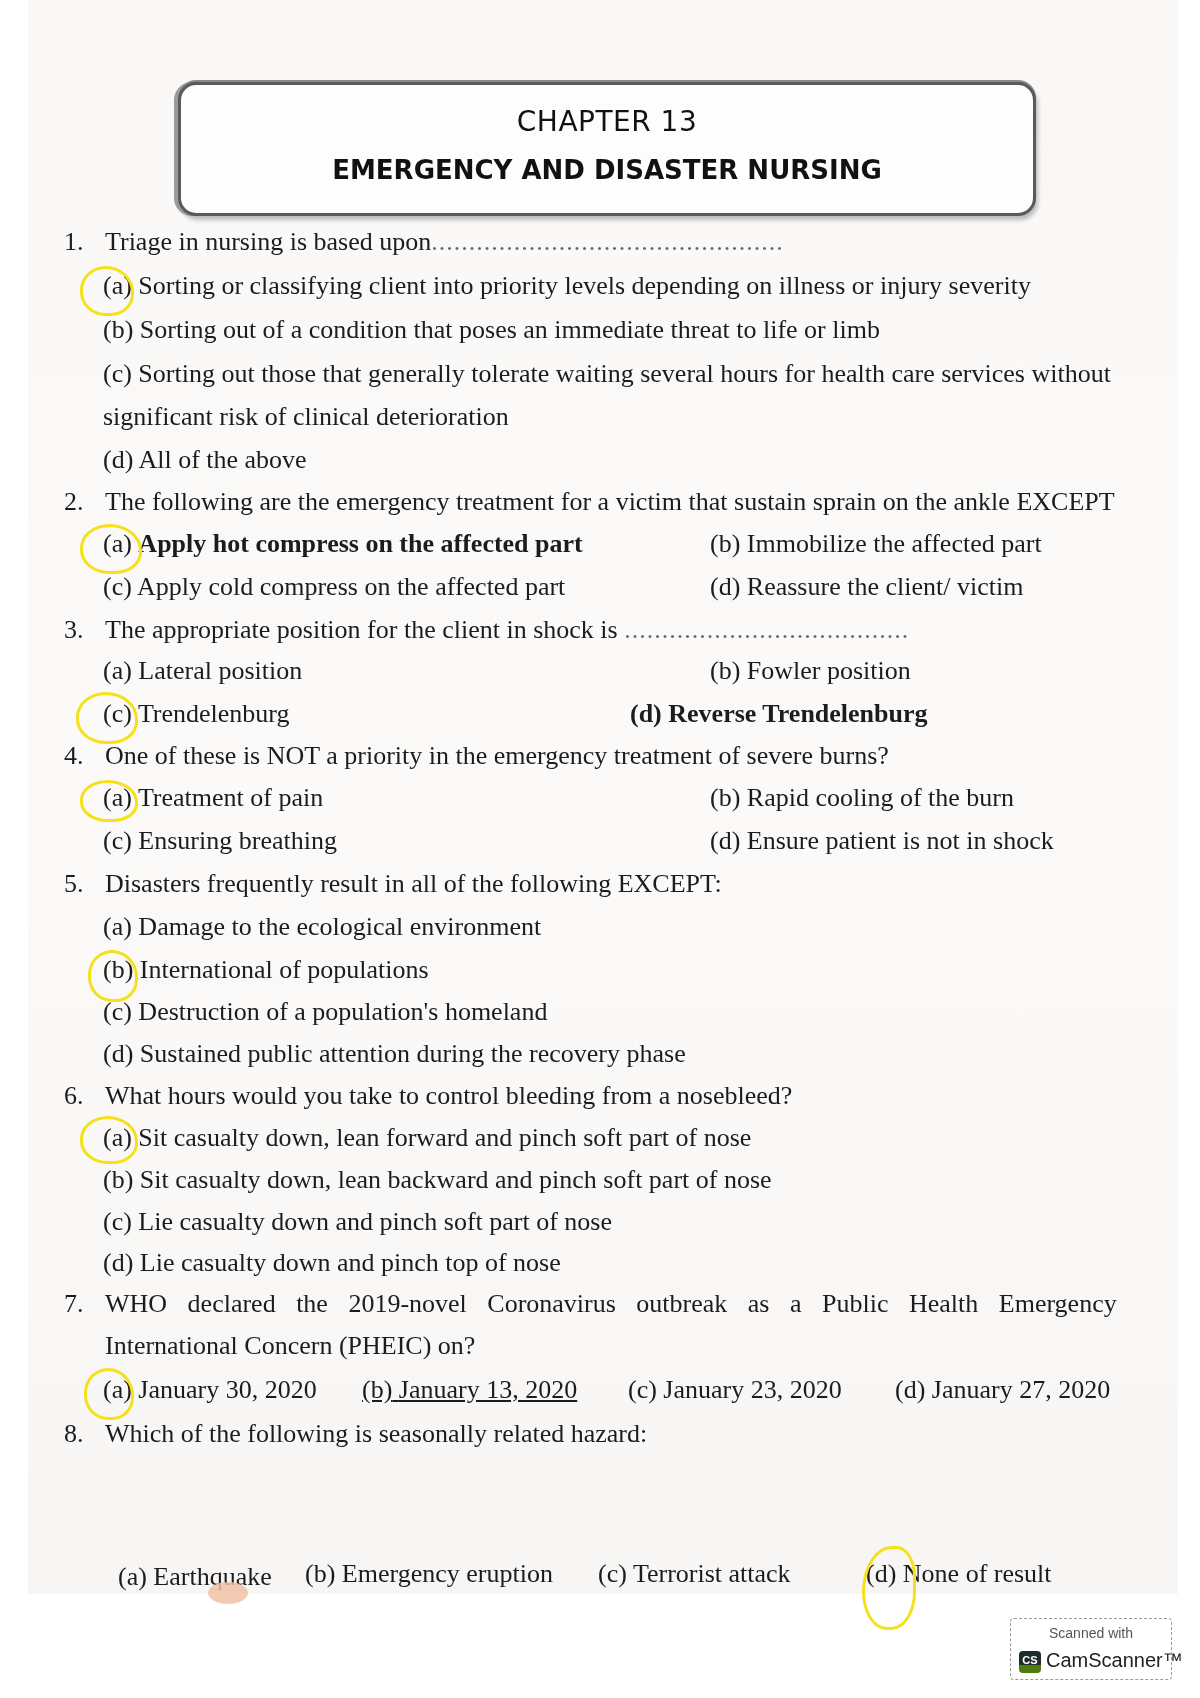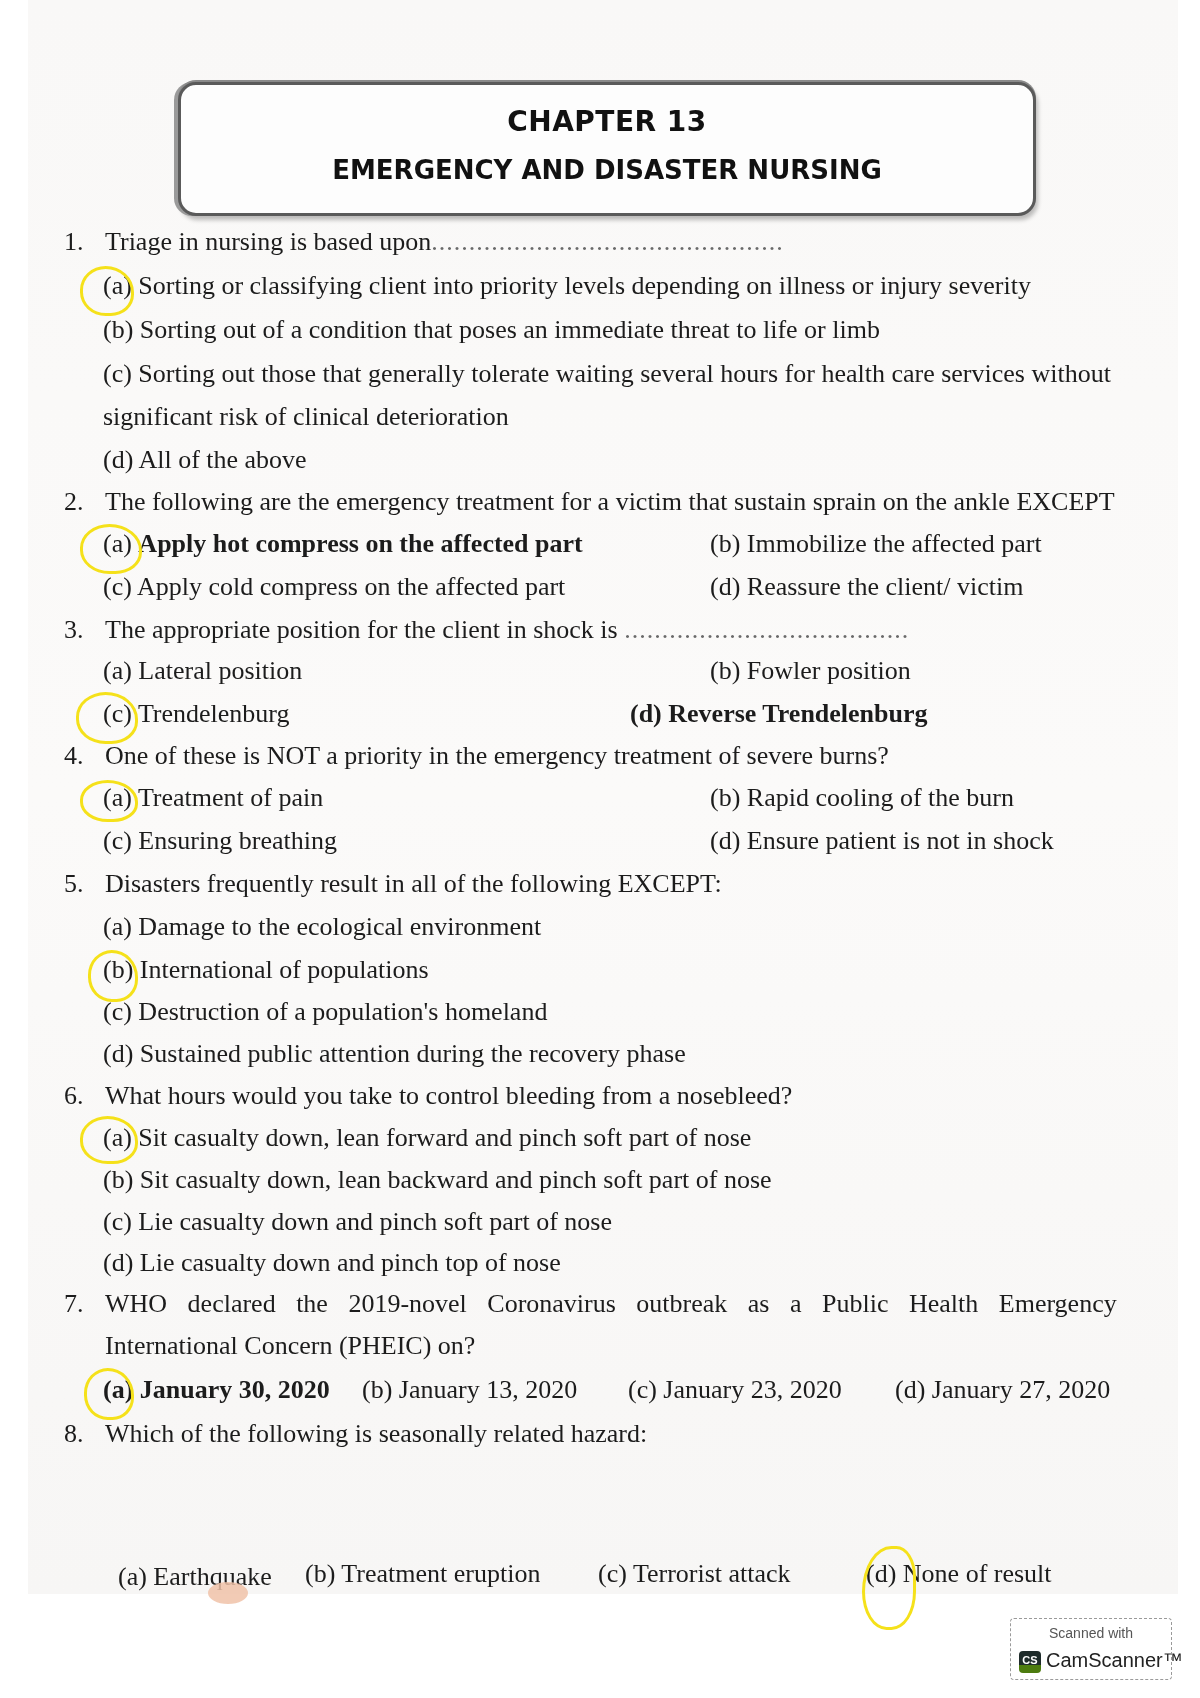--- a/index.html
+++ b/index.html
@@ -33,21 +33,21 @@
       border-radius: 18px;
       background: #fdfdfd;
       box-shadow: 0 -2px 0 #8a8a8a, -4px 0 0 #9a9a9a, 2px 4px 4px rgba(0,0,0,0.25);
     }
     .chapter-num {
       position: absolute;
       left: 0; right: 0;
       top: 20px;
       text-align: center;
       font-family: "DejaVu Sans", sans-serif;
-      font-weight: bold;
+      font-weight: normal;
       font-size: 28px;
       letter-spacing: 0.5px;
       color: #111;
     }
     .chapter-title {
       position: absolute;
       left: 0; right: 0;
       top: 70px;
       text-align: center;
       font-family: "DejaVu Sans", sans-serif;
@@ -251,43 +251,43 @@
 </div>
 <div class="circle" style="left:80px;top:1116px;width:52px;height:42px;"></div>
 
 <div class="line" style="top:1290px;">
   <span class="qnum">7.</span>
   <span class="qtext" style="word-spacing:14px;">WHO declared the 2019-novel Coronavirus outbreak as a Public Health Emergency</span>
 </div>
 <div class="line opt" style="left:105px;top:1332px;">
   <span>International Concern (PHEIC) on?</span>
 </div>
-<div class="line opt col1" style="top:1376px;font-weight:bold;">
+<div class="line opt col1" style="top:1376px;">
   <span>(a)</span> <span>January 30, 2020</span>
 </div>
-<div class="line opt" style="left:362px;top:1376px;">
+<div class="line opt" style="left:362px;top:1376px;text-decoration:underline;">
   <span>(b)</span> <span>January 13, 2020</span>
 </div>
 <div class="line opt" style="left:628px;top:1376px;">
   <span>(c)</span> <span>January 23, 2020</span>
 </div>
 <div class="line opt" style="left:895px;top:1376px;">
   <span>(d)</span> <span>January 27, 2020</span>
 </div>
 <div class="circle" style="left:84px;top:1368px;width:44px;height:46px;"></div>
 
 <div class="line" style="top:1420px;">
   <span class="qnum">8.</span>
   <span class="qtext">Which of the following is seasonally related hazard:</span>
 </div>
 <div class="line opt" style="left:118px;top:1563px;height:30px;overflow:hidden;">
   <span>(a)</span> <span>Earthquake</span>
 </div>
 <div class="line opt" style="left:305px;top:1560px;height:30px;overflow:hidden;">
-  <span>(b)</span> <span>Treatment eruption</span>
+  <span>(b)</span> <span>Emergency eruption</span>
 </div>
 <div class="line opt" style="left:598px;top:1560px;height:30px;overflow:hidden;">
   <span>(c)</span> <span>Terrorist attack</span>
 </div>
 <div class="line opt" style="left:866px;top:1560px;height:30px;overflow:hidden;">
   <span>(d)</span> <span>None of result</span>
 </div>
 <div class="smudge"></div>
 <div class="circle" style="left:862px;top:1546px;width:48px;height:78px;border-radius:60% 40% 50% 50%;"></div>
 

